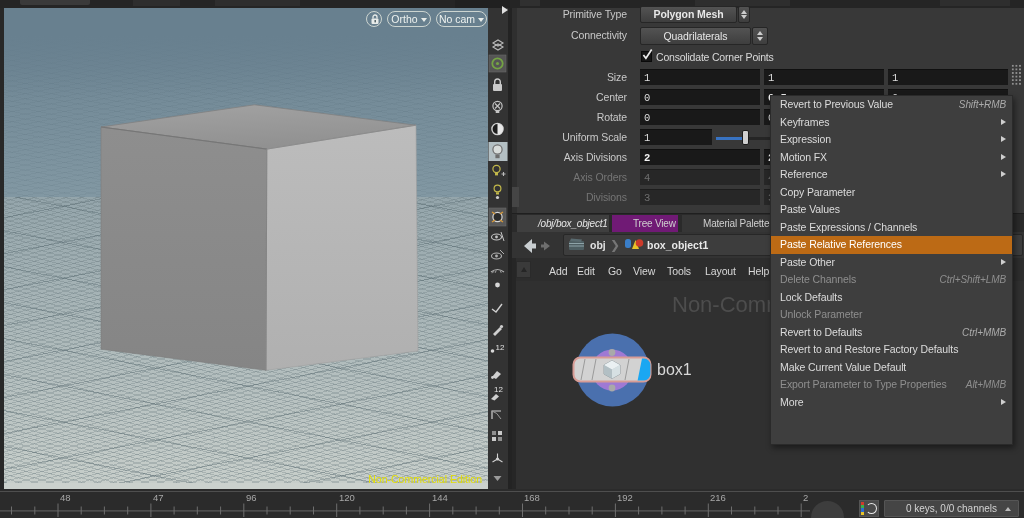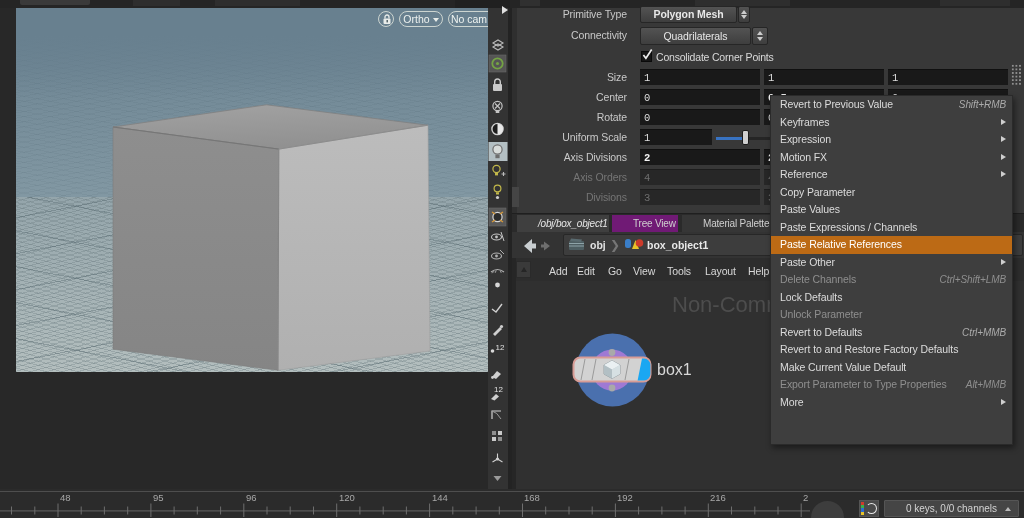--- a/index.html
+++ b/index.html
@@ -5,21 +5,21 @@
 html,body { width:1024px; height:518px; overflow:hidden; background:#282828;
   font-family:"Liberation Sans", sans-serif; }
 #root { position:absolute; inset:0; width:1024px; height:518px; }
 .abs { position:absolute; }
 
 
 #topbar { left:0; top:0; width:1024px; height:8px; background:#252525; }
 #topbar div { position:absolute; }
 
 
-#vp { left:16px; top:8px; width:488px; height:364px; overflow:hidden;text-decoration:underline; }
+#vp { left:4px; top:8px; width:488px; height:481px; overflow:hidden;text-decoration:underline; }
 #sky { position:absolute; left:0; top:0; width:488px; height:189px;
   background:
    repeating-linear-gradient(11deg, rgba(58,80,92,.07) 0 1px, transparent 1px 5px),
    repeating-linear-gradient(349deg, rgba(58,80,92,.07) 0 1px, transparent 1px 5px),
    linear-gradient(#68808f, #8298a3);
 }
 #ground { position:absolute; left:0; top:189px; width:488px; height:286px;
   background:
    repeating-linear-gradient(11deg, rgba(76,95,102,.36) 0 1px, transparent 1px 35.3px),
    repeating-linear-gradient(349deg, rgba(76,95,102,.36) 0 1px, transparent 1px 35.3px),
@@ -305,21 +305,21 @@
       <polygon points="0,0 -8,-4.5 -8,4.5 0,9" fill="#b2bfc4"></polygon>
     </g>
     <text x="145" y="93.5" font-size="16" fill="#d8d8d8" font-family="Liberation Sans">box1</text>
   </svg>
 </div>
 <div class="abs" style="left:512px;top:258px;width:4px;height:231px;background:#262626"></div>
 
 <div id="timeline" class="abs">
   <div style="position:absolute;left:0;top:1.5px;width:1024px;height:1px;background:#4e4e4e"></div>
   <div class="tnum" style="left:60px">48</div>
-      <div class="tnum" style="left:153px">95</div>
+      <div class="tnum" style="left:153px">47</div>
       <div class="tnum" style="left:246px">96</div>
       <div class="tnum" style="left:339px">120</div>
       <div class="tnum" style="left:432px">144</div>
       <div class="tnum" style="left:524px">168</div>
       <div class="tnum" style="left:617px">192</div>
       <div class="tnum" style="left:710px">216</div>
       <div class="tnum" style="left:803px">2</div>
   <svg width="1024" height="29" style="position:absolute;left:0;top:0">
     <path d="M0 21.8H810" stroke="#5a5a5a" stroke-width="1.2" fill="none"></path>
     <path d="M11.5 17.5V25.5M34.8 17.5V25.5M58.0 14.5V28M81.2 17.5V25.5M104.4 17.5V25.5M127.7 17.5V25.5M150.9 14.5V28M174.1 17.5V25.5M197.3 17.5V25.5M220.6 17.5V25.5M243.8 14.5V28M267.0 17.5V25.5M290.2 17.5V25.5M313.5 17.5V25.5M336.7 14.5V28M359.9 17.5V25.5M383.2 17.5V25.5M406.4 17.5V25.5M429.6 14.5V28M452.8 17.5V25.5M476.1 17.5V25.5M499.3 17.5V25.5M522.5 14.5V28M545.7 17.5V25.5M569.0 17.5V25.5M592.2 17.5V25.5M615.4 14.5V28M638.6 17.5V25.5M661.9 17.5V25.5M685.1 17.5V25.5M708.3 14.5V28M731.5 17.5V25.5M754.8 17.5V25.5M778.0 17.5V25.5M801.2 14.5V28" stroke="#6e6e6e" stroke-width="1" fill="none"></path>

